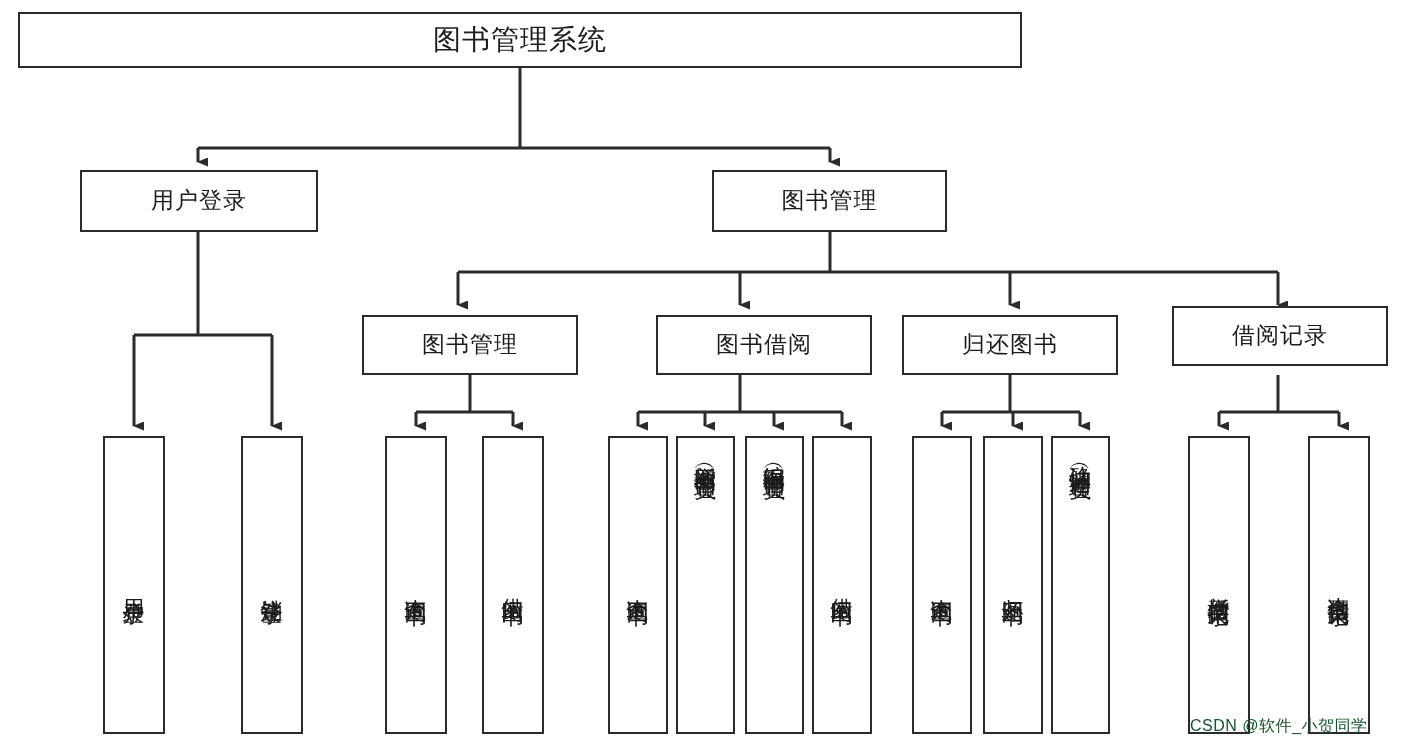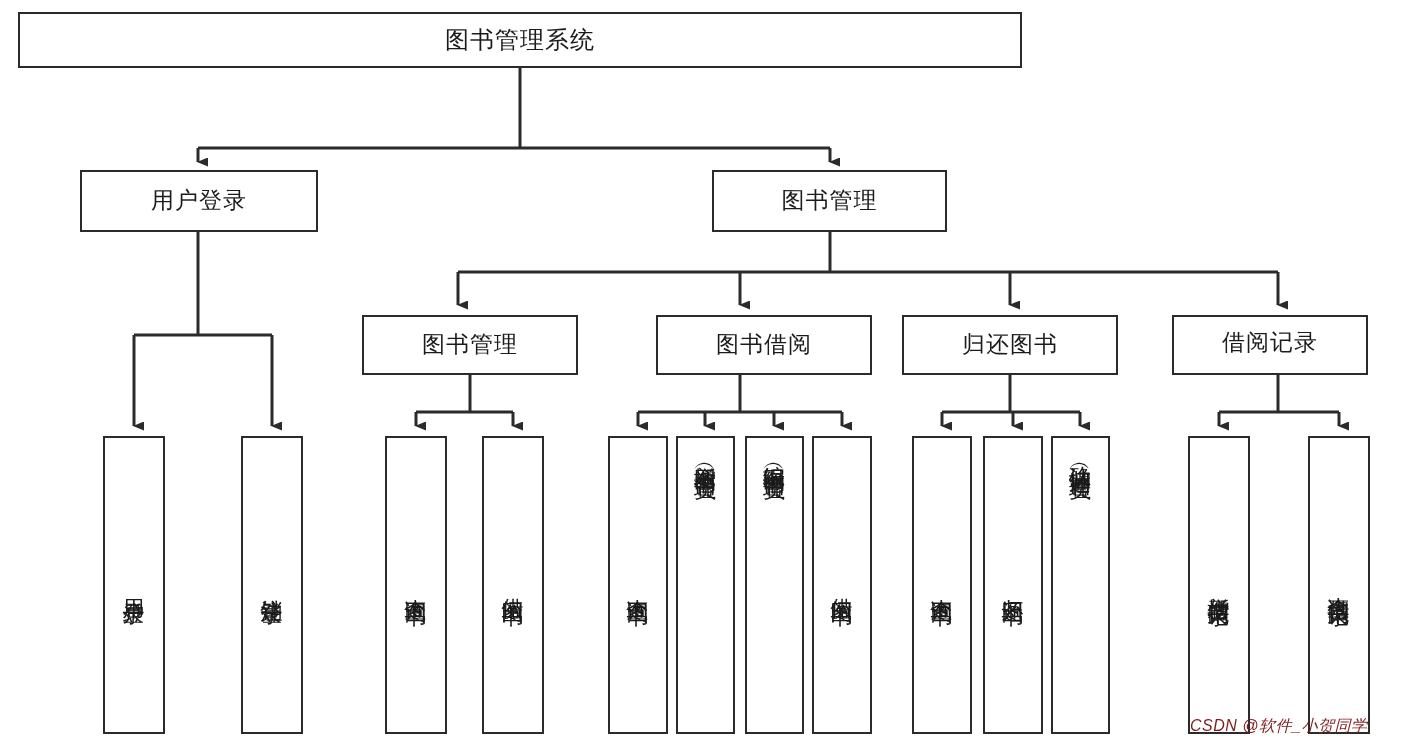--- a/index.html
+++ b/index.html
@@ -41,21 +41,21 @@
     text-align: center;
     line-height: 1.12;
     white-space: nowrap;
   }
   
   .node.horiz .lbl {
     font-size: 23px;
     letter-spacing: 1px;
   }
   .node.root .lbl {
-    font-size: 24px;
+    font-size: 28px;
   }
   
   .node.vert {
     align-items: flex-start;
     padding-top: 10px;
   }
   .node.vert .lbl {
     writing-mode: vertical-rl;
     text-orientation: upright;
     font-size: 22px;
@@ -63,25 +63,24 @@
     letter-spacing: 2px;
     white-space: nowrap;
   }
   .node.vert.center {
     align-items: center;
     padding-top: 0;
   }
   .watermark {
     position: absolute;
     font-size: 16px;
-    color: #7f1d1d;
+    color: #14532d;
     white-space: nowrap;
     z-index: 3;
     letter-spacing: 0.5px;
-    font-style: italic;
   }
 </style>
 </head>
 <body>
 
 <div id="canvas">
 
   <svg id="edge-layer" viewBox="0 0 1405 747" width="1405" height="747" xmlns="http://www.w3.org/2000/svg">
     <defs>
       <marker id="arrowhead" markerWidth="9" markerHeight="11" refX="4.5" refY="10" orient="auto" markerUnits="userSpaceOnUse">
@@ -145,21 +144,21 @@
 
   <div class="node horiz" style="left:362px; top:315px; width:216px; height:60px;">
     <span class="lbl">图书管理</span>
   </div>
   <div class="node horiz" style="left:632px; top:315px; width:216px; height:60px;margin-left:24px;">
     <span class="lbl">图书借阅</span>
   </div>
   <div class="node horiz" style="left:902px; top:315px; width:216px; height:60px;">
     <span class="lbl">归还图书</span>
   </div>
-  <div class="node horiz" style="left:1172px; top:315px; width:196px; height:60px;font-family:Liberation Mono, monospace;">
+  <div class="node horiz" style="left:1172px; top:306px; width:216px; height:60px;">
     <span class="lbl">借阅记录</span>
   </div>
 
   <div class="node vert center" style="left:103px; top:436px; width:62px; height:298px;">
     <span class="lbl">用户登录</span>
   </div>
   <div class="node vert center" style="left:241px; top:436px; width:62px; height:298px;">
     <span class="lbl">注销登录</span>
   </div>
 

